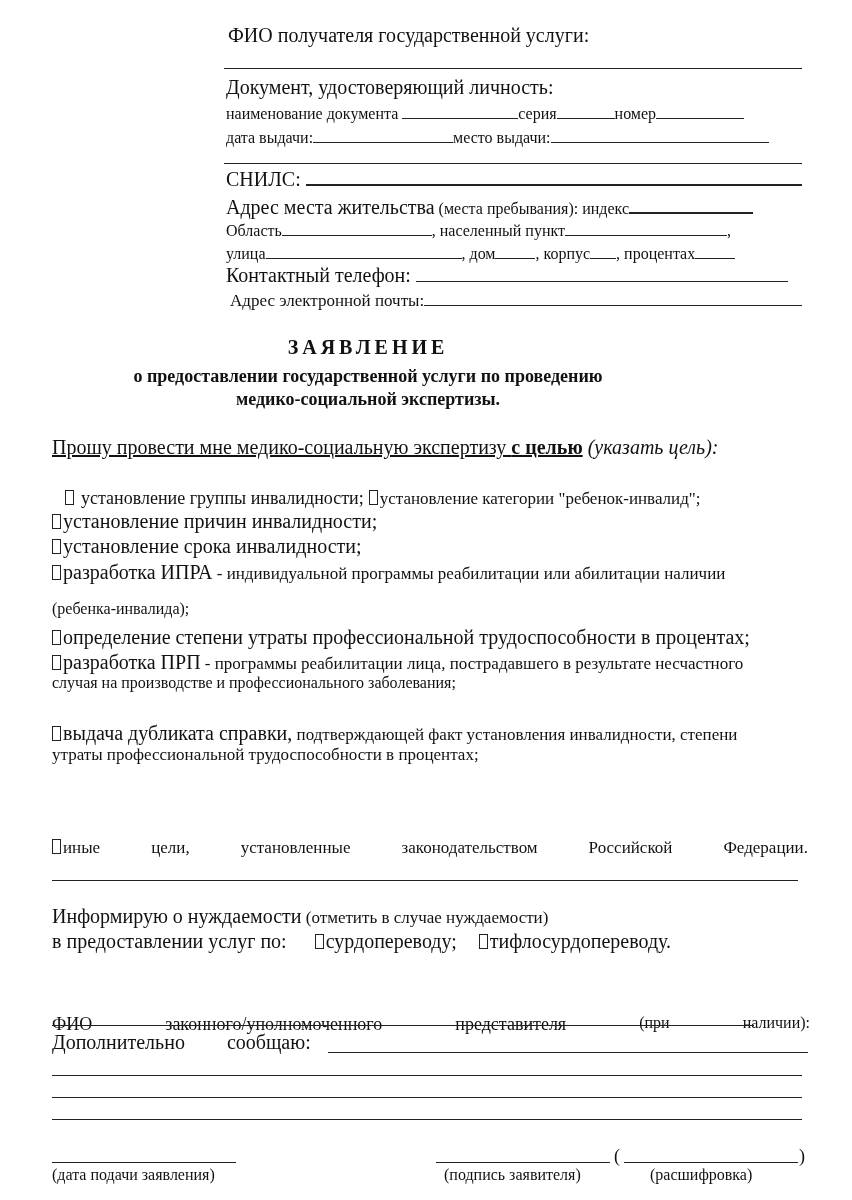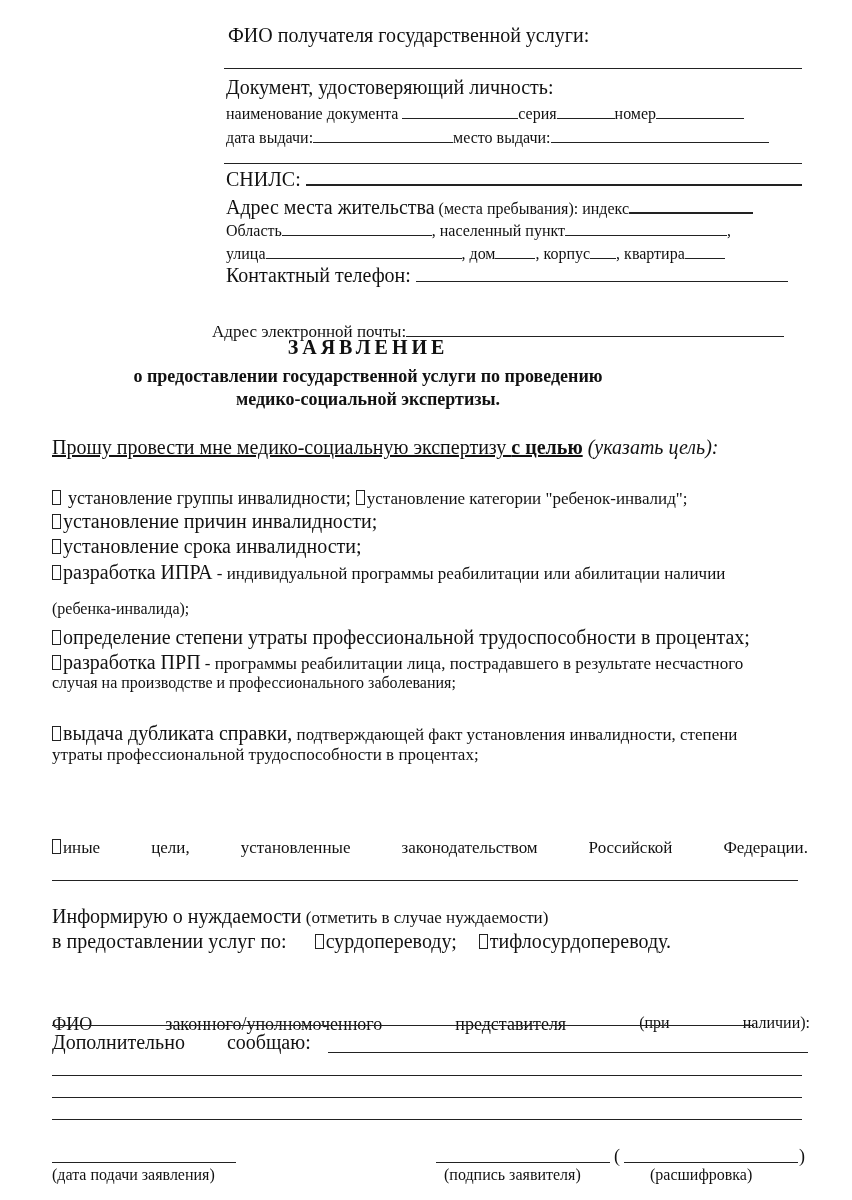--- a/index.html
+++ b/index.html
@@ -45,41 +45,41 @@
 <div class="abs" style="left:226px; top:196px;">
   <span class="f20">Адрес места жительства</span>
   <span class="f16">(места пребывания): индекс</span><span class="blank" style="width:124px; border-bottom-width:2px;"></span>
 </div>
 
 <div class="abs f16" style="left:226px; top:221px;">
   <span>Область</span><span class="blank" style="width:150px;"></span><span>, населенный  пункт</span><span class="blank" style="width:162px;"></span><span>,</span>
 </div>
 
 <div class="abs f16" style="left:226px; top:244px;">
-  <span>улица</span><span class="blank" style="width:196px;"></span><span>, дом</span><span class="blank" style="width:40px;"></span><span>, корпус</span><span class="blank" style="width:26px;"></span><span>, квартира</span><span class="blank" style="width:40px;"></span>
+  <span>улица</span><span class="blank" style="width:196px;"></span><span>, дом</span><span class="blank" style="width:40px;"></span><span>, корпус</span><span class="blank" style="width:26px;"></span><span>, процентах</span><span class="blank" style="width:40px;"></span>
 </div>
 
 <div class="abs f20" style="left:226px; top:264px;">
   <span>Контактный телефон:</span>
   <span class="blank" style="width:372px;"></span>
 </div>
 
-<div class="abs f17" style="left:212px; top:291px;margin-top:31px;">
+<div class="abs f17" style="left:230px; top:291px;">
   <span>Адрес электронной почты:</span><span class="blank" style="width:378px;"></span>
 </div>
 
 <div class="abs center f20 bold spaced" style="top:336px;">ЗАЯВЛЕНИЕ</div>
 <div class="abs center f18 bold" style="top:366px;">о предоставлении государственной услуги по проведению</div>
 <div class="abs center f18 bold" style="top:389px;">медико-социальной экспертизы.</div>
 
 <div class="abs f20" style="left:52px; top:436px;">
   <span style="text-decoration:underline;">Прошу провести мне медико-социальную экспертизу </span><span class="bold" style="text-decoration:underline;">с целью</span><span style="font-style:italic;"> (указать цель):</span>
 </div>
 
-<div class="abs f20" style="left:52px; top:486px;">
+<div class="abs f20" style="left:65px; top:486px;">
   <span class="cb"></span>
   <span class="f18">установление группы инвалидности;</span>
   <span class="cb"></span><span class="f17">установление категории "ребенок-инвалид";</span>
 </div>
 
 <div class="abs f20" style="left:52px; top:510px;">
   <span class="cb"></span><span>установление причин инвалидности;</span>
 </div>
 
 <div class="abs f20" style="left:52px; top:535px;">

